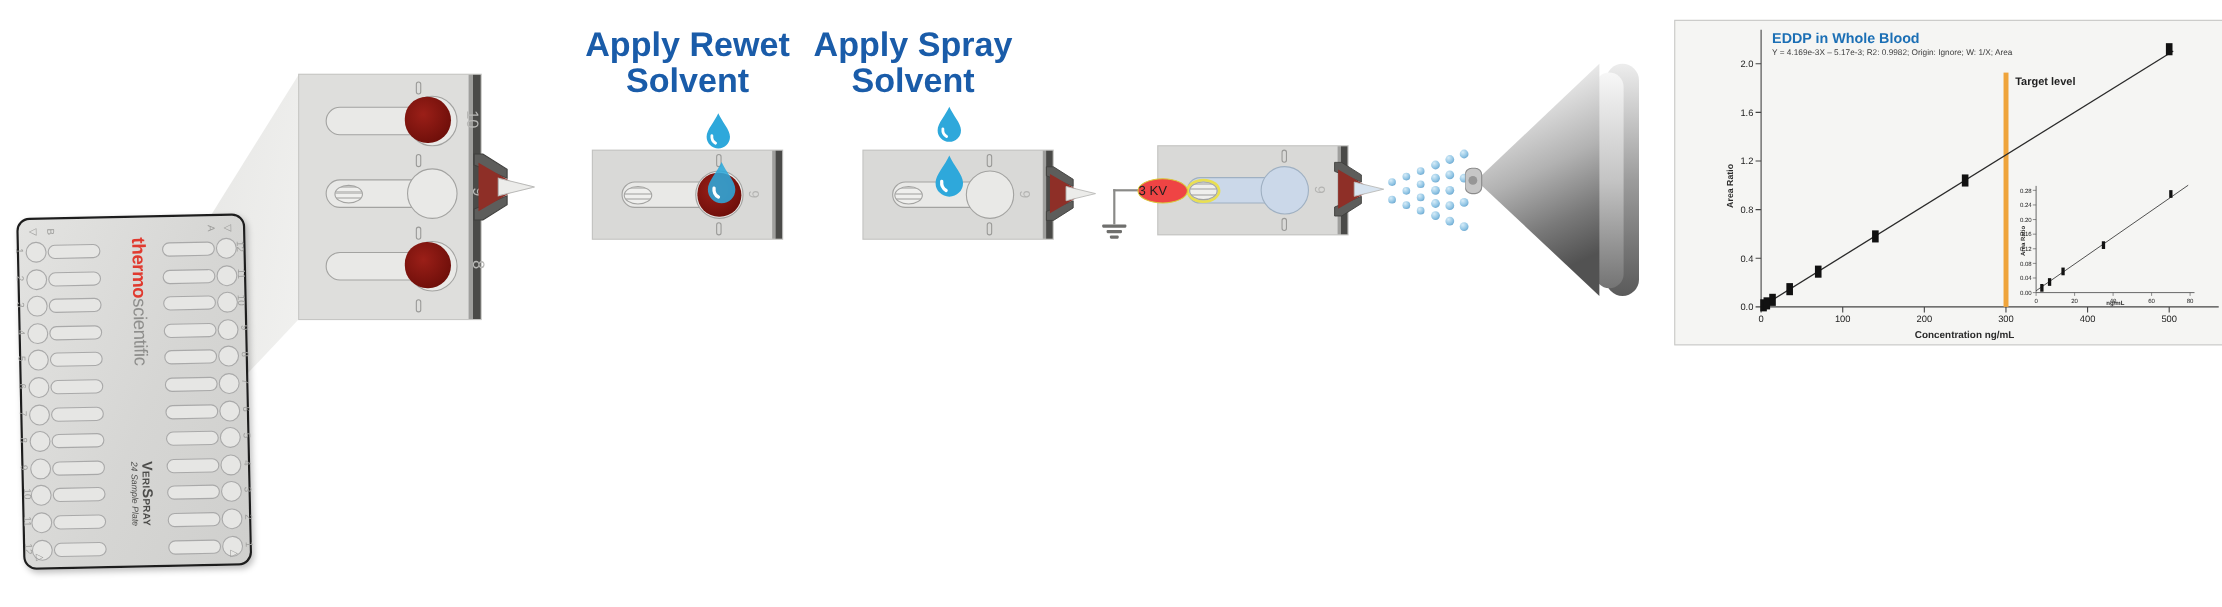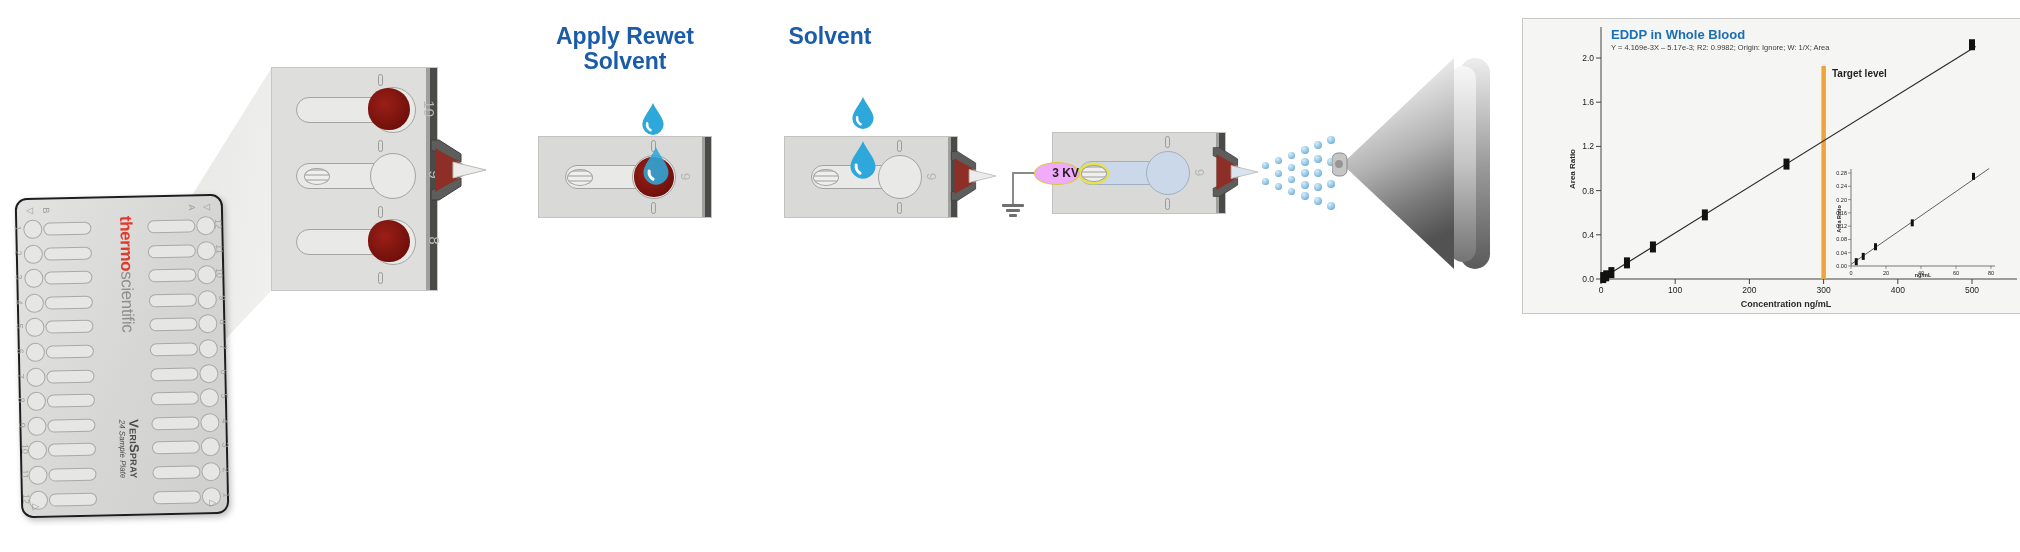--- a/index.html
+++ b/index.html
@@ -53,42 +53,42 @@
             background:radial-gradient(circle at 40% 38%, #9b1f18, #6f0f0a 75%); }
   .ipad { position:absolute; left:8px; top:16px; width:26px; height:17px; border:1px solid #a3a3a1; border-radius:50%;
           background:repeating-linear-gradient(180deg,#c6c6c4 0 2px,#efefed 2px 5px); }
   .inum { position:absolute; right:-14px; top:14px; font-size:15px; color:#b9b9b7; transform:rotate(90deg); }
   .slot { position:absolute; width:5px; height:12px; border:1px solid #9a9a98; border-radius:3px; }
 
   
   .tipasm { position:absolute; }
 
   
-  .step-title { position:absolute; color:#1a5ca9; font-weight:bold; font-size:23px;
+  .step-title { position:absolute; color:#1a5ca9; font-weight:bold; font-size:31px;
                 line-height:1.08; text-align:center; }
   .card { position:absolute; width:172px; height:80px; background:#d9d9d7; box-shadow:0 0 0 1px #c2c2c0; }
   .cstrip-mid  { position:absolute; top:0; bottom:0; width:3px; right:6px; background:#9f9f9d; }
   .cstrip-dark { position:absolute; top:0; bottom:0; width:6px; right:0; background:#4a4a48; }
   .cchan  { position:absolute; left:26px; top:28px; width:92px; height:24px; border:1px solid #a3a3a1;
             border-radius:13px; background:#e9e9e7; }
   .cbulge { position:absolute; left:93px; top:18px; width:44px; height:44px; border:1px solid #a3a3a1;
             border-radius:50%; background:#e9e9e7; }
   .card.wet .cchan, .card.wet .cbulge { background:#cbd8e9; border-color:#9fb0c2; }
   .cpad { position:absolute; left:28px; top:32px; width:26px; height:17px; border:1px solid #a3a3a1; border-radius:50%;
           background:repeating-linear-gradient(180deg,#c6c6c4 0 2px,#efefed 2px 5px); }
   .cpad.hot { box-shadow:0 0 0 2.5px #e9df52; }
   .cblood { position:absolute; left:95px; top:20px; width:40px; height:40px; border-radius:48% 52% 50% 50%;
             background:radial-gradient(circle at 40% 38%, #9b1f18, #6f0f0a 75%); }
   .cnum { position:absolute; right:22px; top:32px; font-size:13px; color:#b4b4b2; transform:rotate(90deg); }
   .drop { position:absolute; }
 
   
-  .kv { position:absolute; left:1034px; top:162px; width:46px; height:23px; background:#f0abfc;
-        border:1px solid #d9c93a; border-radius:50%; text-align:right; line-height:21px;
-        font-size:12px; font-weight:bold; color:#1f1f1f; z-index:3; }
+  .kv { position:absolute; left:1034px; top:162px; width:46px; height:23px; background:#ef4444;
+        border:1px solid #d9c93a; border-radius:50%; text-align:left; line-height:21px;
+        font-size:12px; font-weight:normal; color:#1f1f1f; z-index:3; }
   .wire { position:absolute; background:#8a8a88; }
   .gnd b { position:absolute; background:#6f6f6d; height:3px; border-radius:1px; }
 
   
   .spray { position:absolute; left:1258px; top:136px; width:92px; height:74px; }
   .sdot { position:absolute; border-radius:50%;
           background:radial-gradient(circle at 35% 30%, #d6ecf8, #8fc4e4 55%, #4f8fbd); }
 
   
   .chart-panel { position:absolute; left:1522px; top:18px; width:540px; height:296px;
@@ -294,20 +294,21 @@
   <svg class="drop" style="left:640px;top:102px;z-index:4" width="26" height="34" viewBox="0 0 24 32">
     <path d="M12 1 C9 8 2 15 2 21 a10 10 0 0 0 20 0 C22 15 15 8 12 1 Z" fill="#2ea8db"></path>
     <path d="M6.5 20 a6 6.5 0 0 0 3.2 6.5" fill="none" stroke="#fff" stroke-width="2.4" stroke-linecap="round"></path>
   </svg>
   <svg class="drop" style="left:641px;top:146px;z-index:4" width="30" height="40" viewBox="0 0 24 32">
     <path d="M12 1 C9 8 2 15 2 21 a10 10 0 0 0 20 0 C22 15 15 8 12 1 Z" fill="#2ea8db" fill-opacity=".88"></path>
     <path d="M6.5 20 a6 6.5 0 0 0 3.2 6.5" fill="none" stroke="#fff" stroke-width="2.4" stroke-linecap="round"></path>
   </svg>
 
   <div class="step-title" style="left:720px;top:24px;width:220px">
+    <div>Apply Spray</div>
     <div>Solvent</div>
   </div>
   <div class="card" style="left:785px;top:137px">
     <div class="cstrip-mid"></div>
     <div class="cstrip-dark"></div>
     <div class="cchan"></div>
     <div class="cbulge"></div>
     <div class="cpad"></div>
     <div class="slot" style="left:112px;top:3px"></div>
     <div class="slot" style="left:112px;top:65px"></div>

